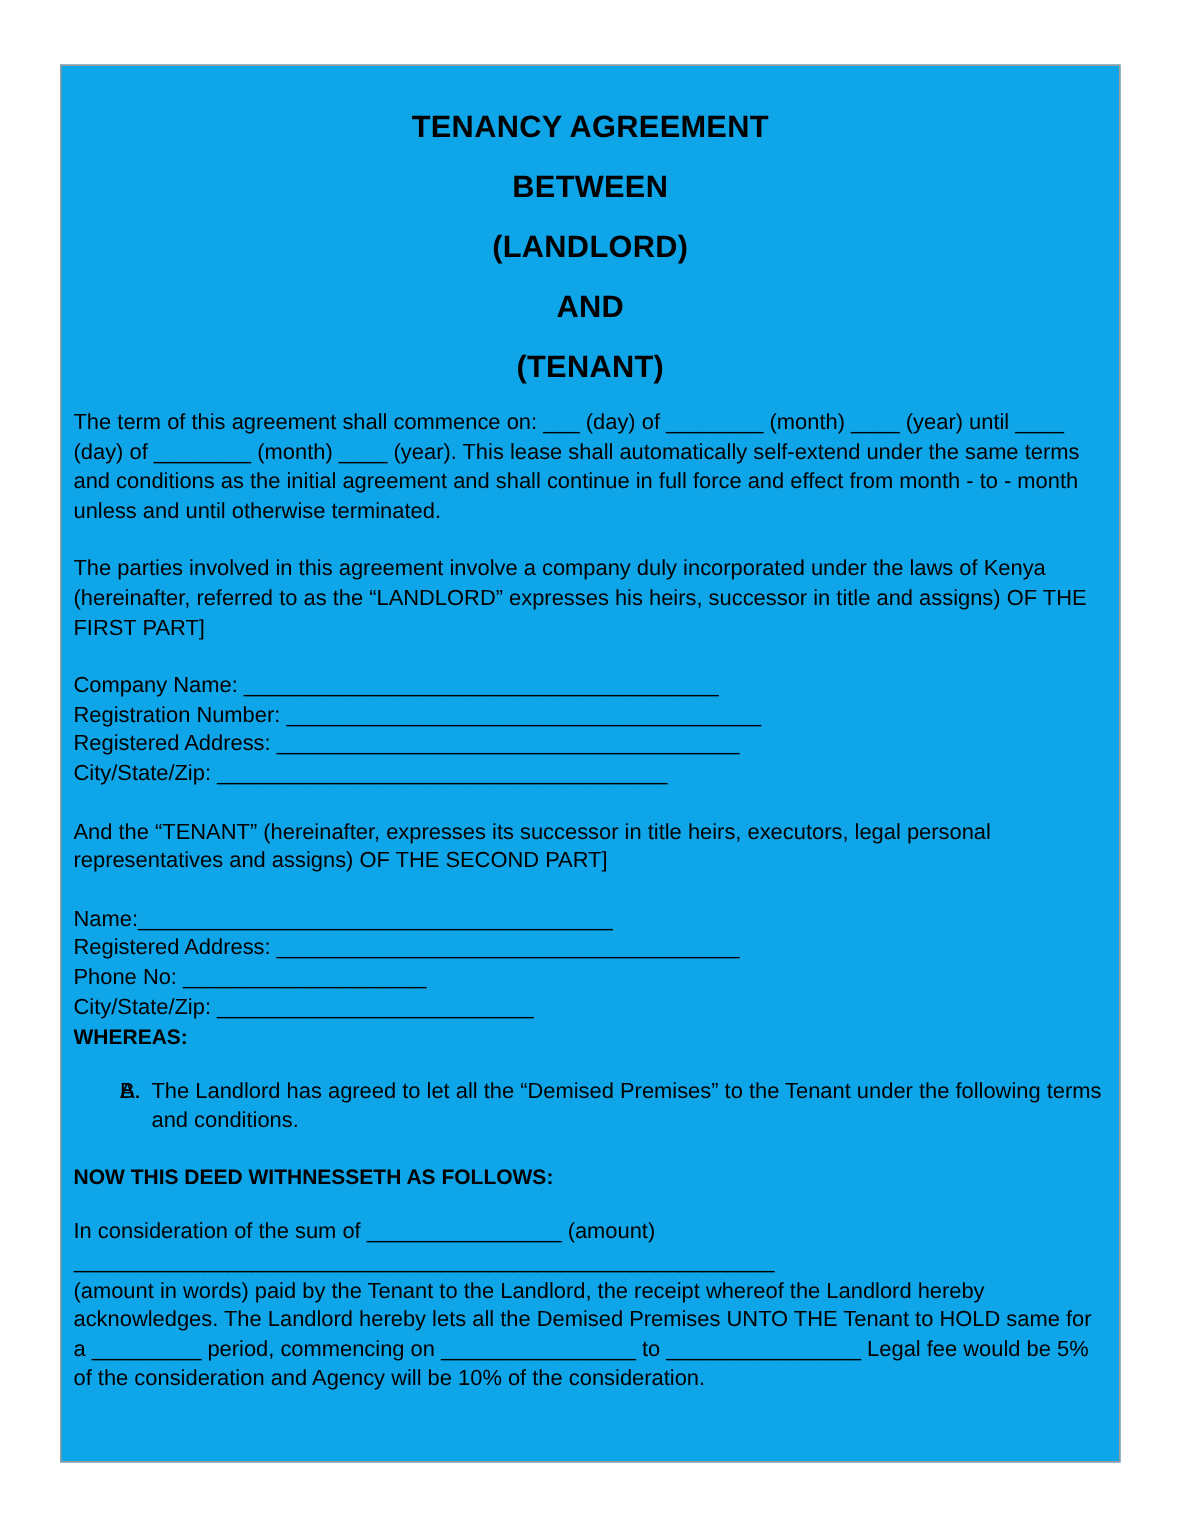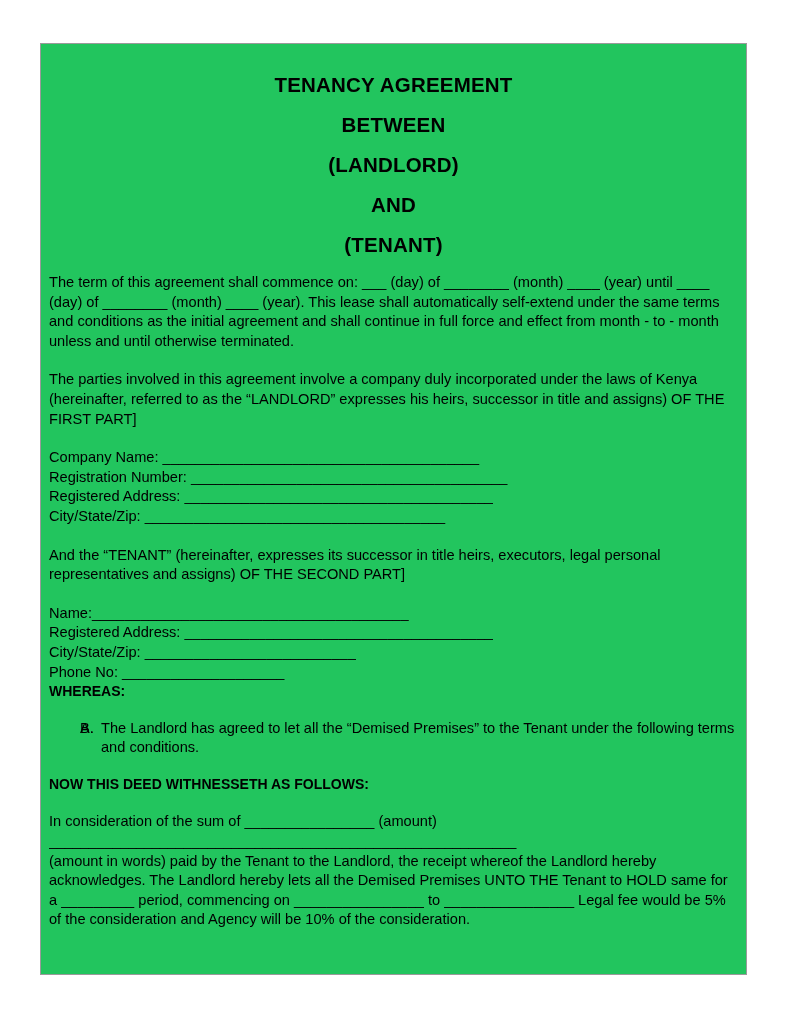--- a/index.html
+++ b/index.html
@@ -16,21 +16,21 @@
   }
 
   .page-sheet {
     position: absolute;
     left: 40px;
     top: 43px;
     width: 707px;
     height: 932px;
     border: 1px solid #9a9a9a;
     box-sizing: border-box;
-    background: #22c55e;
+    background: #0ea5e9;
   }
 
   .page-inner {
     position: absolute;
     left: 8px;
     top: 8px;
     right: 8px;
     bottom: 8px;
     overflow: hidden;
   }
@@ -119,22 +119,22 @@
       <div class="field-row"><span>Registration Number:</span> <span>_______________________________________</span></div>
       <div class="field-row"><span>Registered Address:</span> <span>______________________________________</span></div>
       <div class="field-row"><span>City/State/Zip:</span> <span>_____________________________________</span></div>
     </div>
 
     <p class="para gap-para">And the “TENANT” (hereinafter, expresses its successor in title heirs, executors, legal personal representatives and assigns) OF THE SECOND PART]</p>
 
     <div class="field-list gap-para">
       <div class="field-row"><span>Name:</span><span>_______________________________________</span></div>
       <div class="field-row"><span>Registered Address:</span> <span>______________________________________</span></div>
+      <div class="field-row"><span>Phone No:</span> <span>____________________</span></div>
       <div class="field-row"><span>City/State/Zip:</span> <span>__________________________</span></div>
-      <div class="field-row"><span>Phone No:</span> <span>____________________</span></div>
     </div>
 
     <p class="section-head gap-para">WHEREAS:</p>
 
     <ul class="lettered-list">
       <li class="lettered-item">
         <span class="marker">A.</span>
       </li>
       <li class="lettered-item">
         <span class="marker">B.</span>

